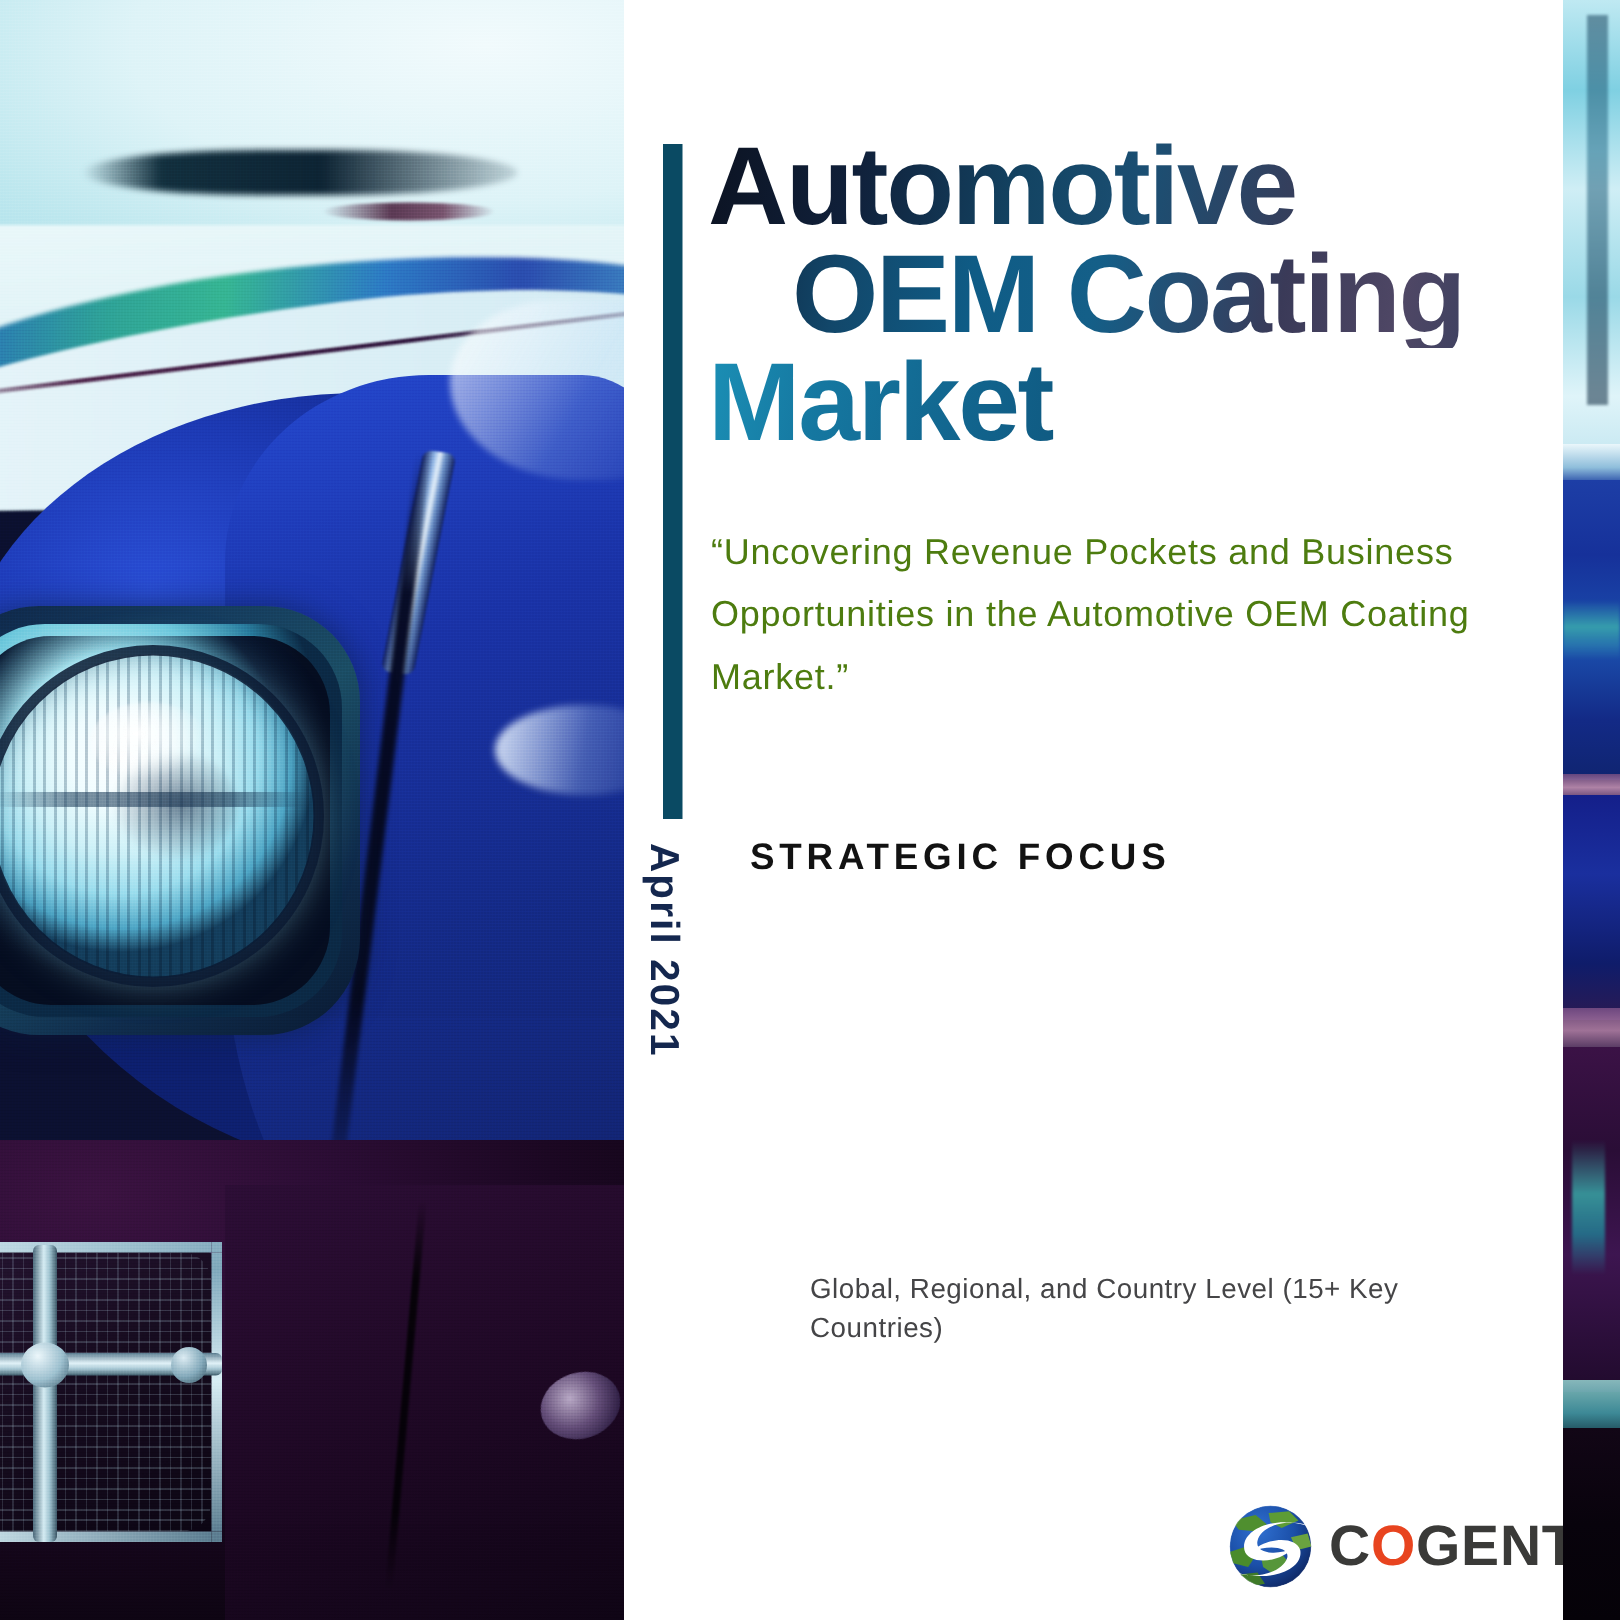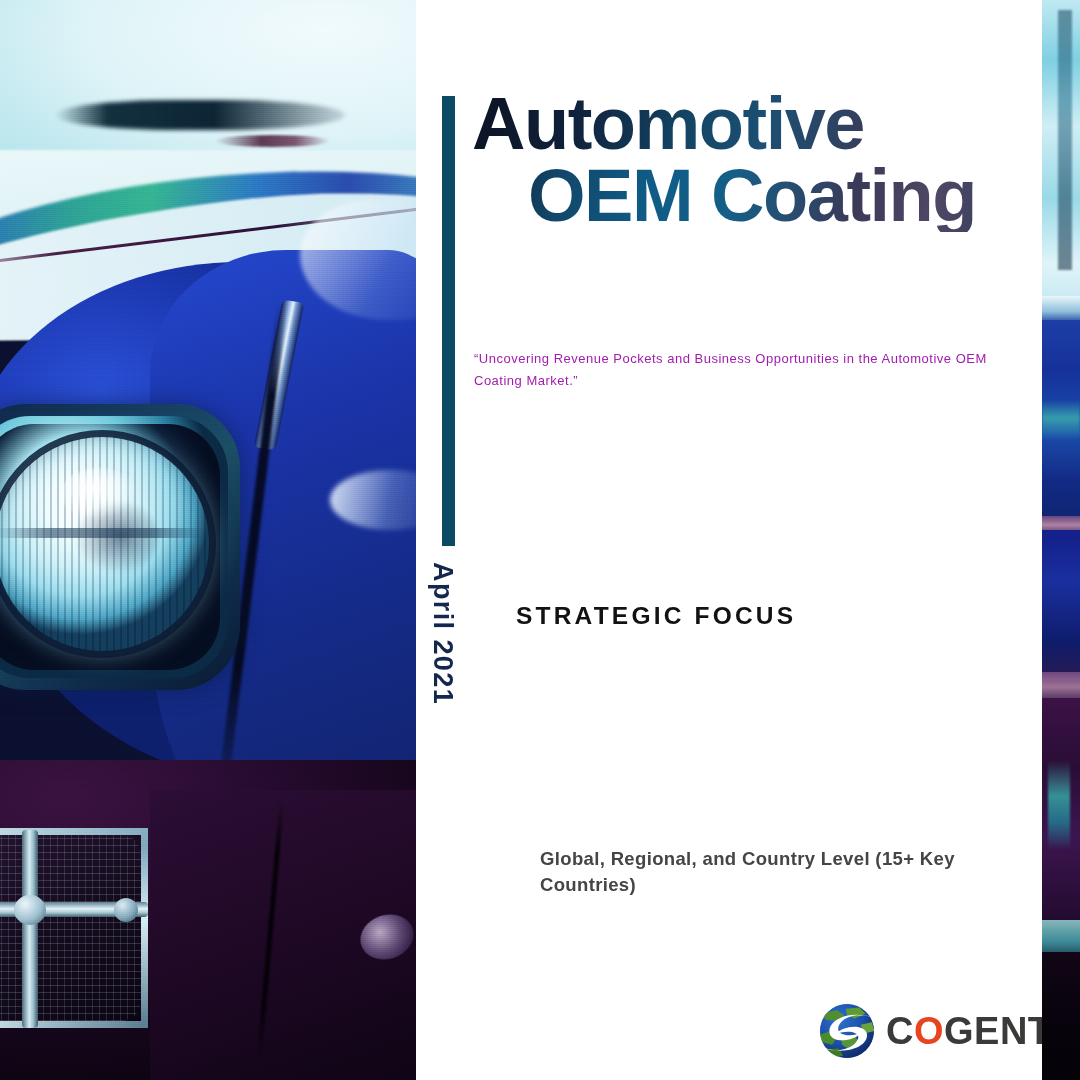--- a/index.html
+++ b/index.html
@@ -264,24 +264,24 @@
     letter-spacing:-1.5px;
   }
   .tline { display:block; background-clip:text; -webkit-background-clip:text; color:transparent; }
   .tline1 { background-image:linear-gradient(100deg,#0c1322 0%,#10203a 18%,#134463 38%,#1b4f73 52%,#3c3a56 74%,#4b4560 88%,#3b3a57 100%); }
   .tline2 { background-image:linear-gradient(100deg,#0d2038 0%,#12476a 16%,#0f5c86 32%,#145f88 46%,#3a3a58 68%,#4f4765 82%,#2c3b5c 100%);text-align:center; }
   .tline3 { background-image:linear-gradient(100deg,#1b8fb5 0%,#1577a0 14%,#11628b 34%,#0e4f74 56%,#0c3f61 78%,#0a3453 100%); }
 
   
   .subtitle {
     position:absolute; left:58px; top:348px; width:546px;
-    font-size:13px;
+    font-size:24px;
     line-height:1.72;
     letter-spacing:.5px;
-    color:#a21caf;
+    color:#4d7c0f;
     font-weight:500;
   }
 
   
   .date-vert {
     position:absolute; left:8px; top:562px;
     width:220px; height:34px;
     transform-origin:left top;
     transform:rotate(90deg) translate(0,-34px);
     font-size:27px;
@@ -300,24 +300,24 @@
     color:#121212;
   }
   .sec-body {
     position:absolute;
     font-size:18.5px;
     line-height:1.43;
     letter-spacing:.35px;
     color:#454547;
     font-weight:500;
   }
-  #focus-head { left:100px; top:558px;margin-top:44px; }
+  #focus-head { left:84px; top:558px; }
   #focus-body { left:112px; top:600px; width:500px; }
   #cov-head   { left:84px; top:802px; }
-  #cov-body   { left:124px; top:846px; width:470px; line-height:1.42;font-weight:bold; }
+  #cov-body   { left:124px; top:846px; width:470px; line-height:1.42; }
 
   
   .logo {
     position:absolute; left:400px; top:1000px;
     display:flex; align-items:center; gap:8px;
   }
   .logo-globe { width:62px; height:62px; position:relative; flex:0 0 auto; }
   .logo-text { display:flex; flex-direction:row; align-items:flex-end; line-height:1; }
   .logo-word { font-size:38px; font-weight:bold; letter-spacing:.5px; color:#3a3a38; }
   .logo-word .o-accent { color:#e8441f; }
@@ -364,20 +364,21 @@
     <div class="ph-layer grain"></div>
   </div>
 
   <div class="panel">
 
     <div class="accent-bar"></div>
 
     <h1 class="title">
       <span class="tline tline1">Automotive</span>
       <span class="tline tline2">OEM Coating</span>
+      <span class="tline tline3">Market</span>
     </h1>
 
     <p class="subtitle">“Uncovering Revenue Pockets and Business Opportunities in the Automotive OEM Coating Market.”</p>
 
     <div class="date-vert">April 2021</div>
 
     <h2 class="sec-head" id="focus-head">STRATEGIC FOCUS</h2>
 
     <p class="sec-body" id="cov-body">Global, Regional, and Country Level (15+ Key Countries)</p>
 

